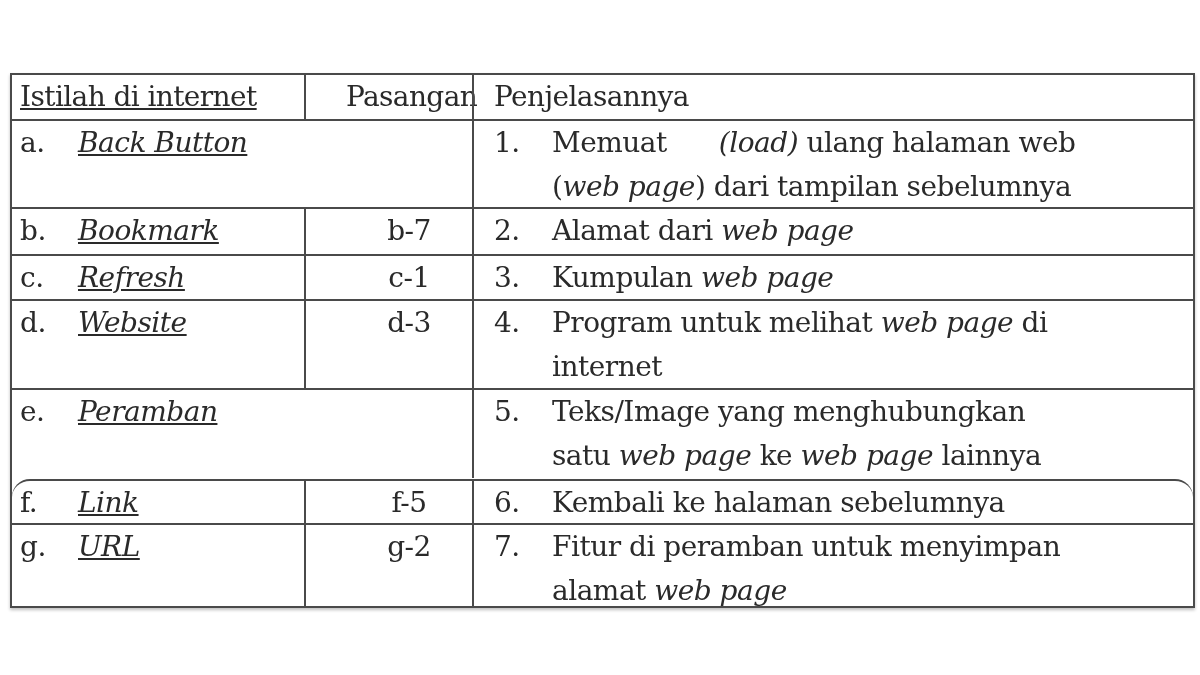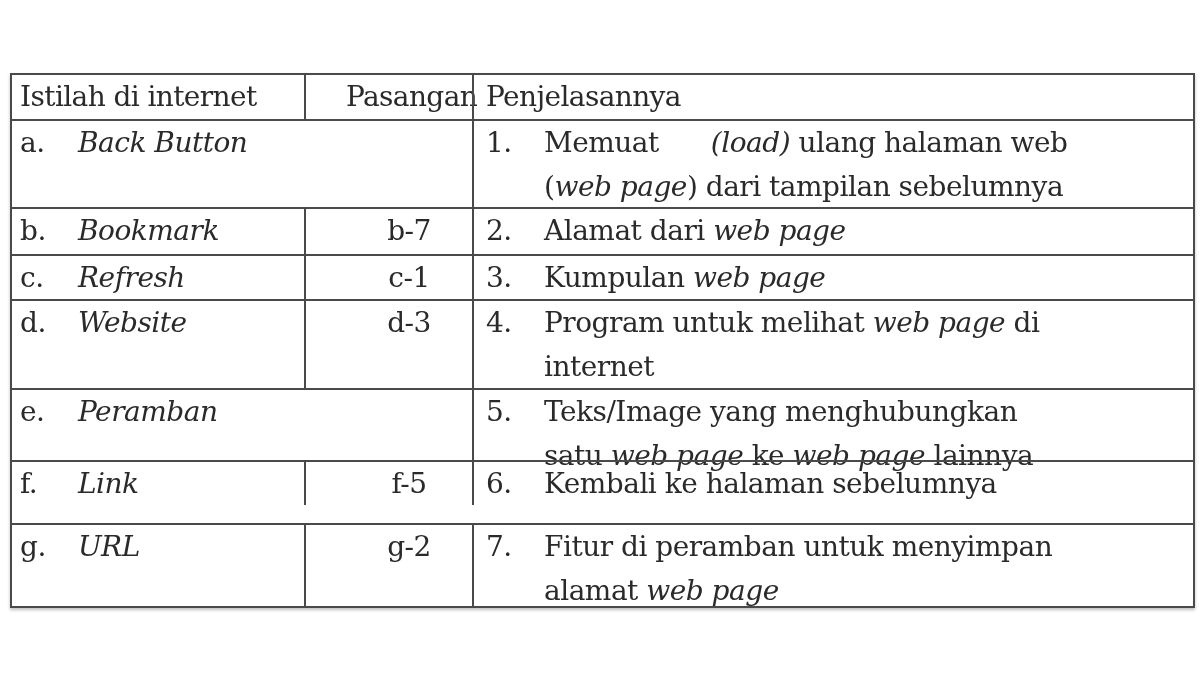--- a/index.html
+++ b/index.html
@@ -10,23 +10,23 @@
     border: 2.5px solid #4a4a4a;
     box-sizing: border-box;
     font-family: "DejaVu Serif", "Liberation Serif", serif;
     color: #2a2a2a;
     font-size: 29px;
     box-shadow: 0 2px 3px rgba(0,0,0,0.25);
   }
   .row { position: absolute; left: 0; right: 0; border-top: 2.5px solid #4a4a4a; box-sizing: border-box; }
   .row.first { border-top: none; }
   .cell { position: absolute; top: 0; bottom: 0; box-sizing: border-box; }
-  .c1 { left: 0; width: 292px; padding-left: 8px; }
+  .c1 { left: 0; width: 292px; padding-left: 8px; text-decoration: underline; }
   .c2 { left: 292px; width: 168px; border-left: 2.5px solid #4a4a4a; text-align: center; padding-left: 40px; }
-  .c3 { left: 460px; right: 0; border-left: 2.5px solid #4a4a4a; padding-left: 12px; }
+  .c3 { left: 460px; right: 0; border-left: 2.5px solid #4a4a4a; padding-left: 20px; }
   .line { white-space: nowrap; line-height: 44px; height: 44px; }
   .hdr { font-size: 28px; letter-spacing: -0.6px; }
   .lbl { display: inline-block; width: 58px; }
   .term { font-style: italic; }
   .num { display: inline-block; width: 58px; }
   .indent { padding-left: 58px; }
   .it { font-style: italic; }
   .body { font-size: 28px; letter-spacing: -0.5px; }
 </style>
 </head>
@@ -122,21 +122,21 @@
     <div class="cell c3">
       <div class="line body">
         <span class="num">5.</span><span>Teks/Image yang menghubungkan</span>
       </div>
       <div class="line body indent">
         <span>satu </span><span class="it">web page</span><span> ke </span><span class="it">web page</span><span> lainnya</span>
       </div>
     </div>
   </div>
 
-  <div class="row" style="top:385px; height:45px;">
+  <div class="row" style="top:404px; height:45px;border-radius:18px;">
     <div class="cell c1">
       <div class="line body">
         <span class="lbl">f.</span><span class="term">Link</span>
       </div>
     </div>
     <div class="cell c2">
       <div class="line body">f-5</div>
     </div>
     <div class="cell c3">
       <div class="line body">

